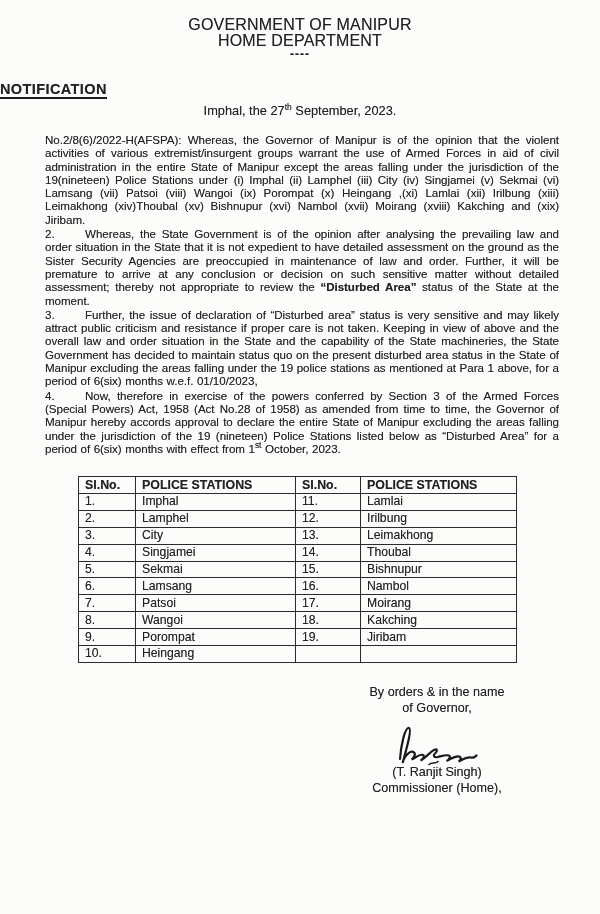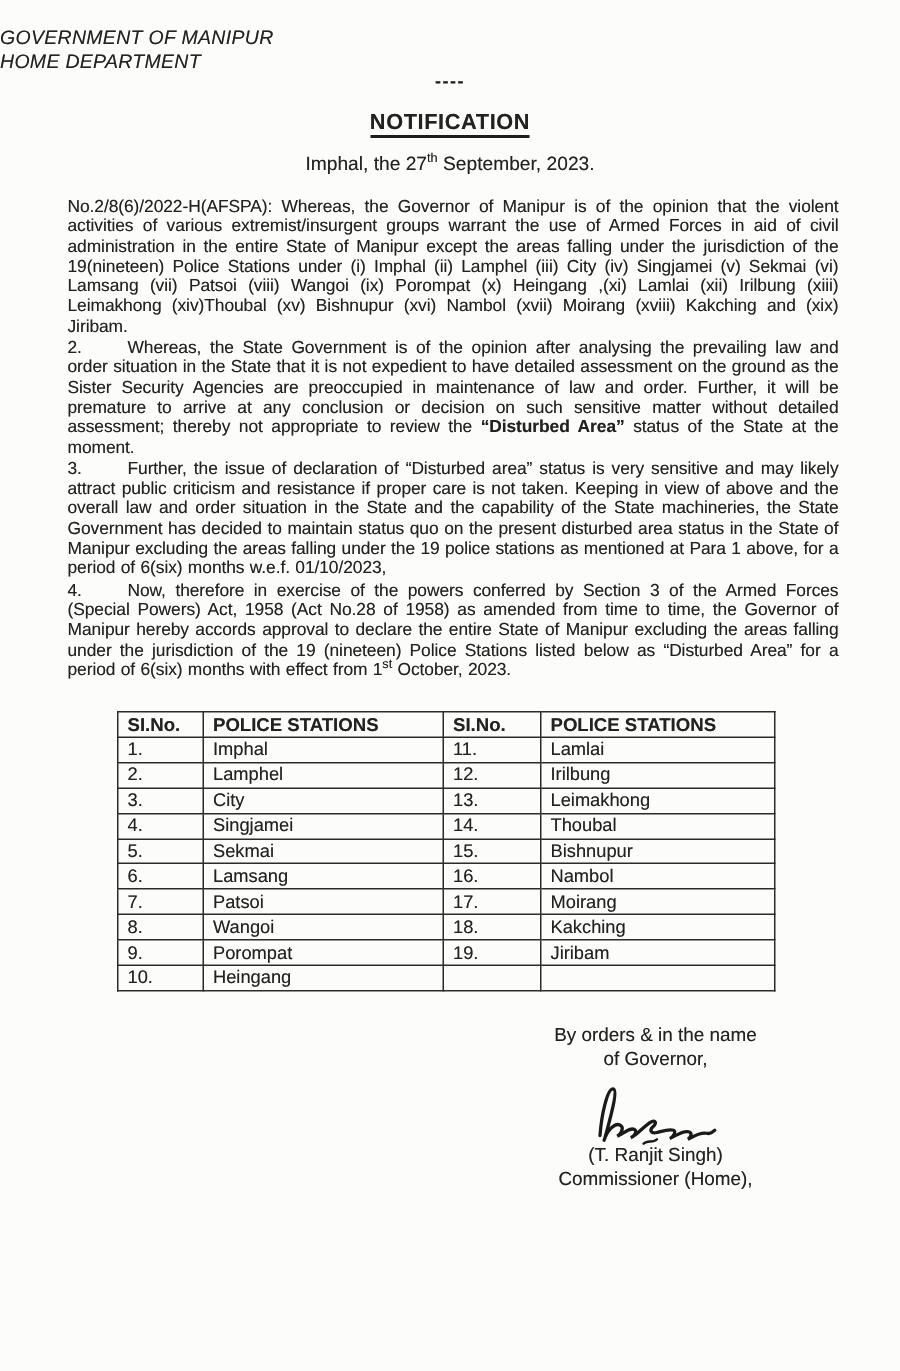--- a/index.html
+++ b/index.html
@@ -9,46 +9,46 @@
     height: 914px;
     margin: 0 auto;
     background: #fcfcfa;
     overflow: hidden;
     font-family: "Liberation Sans", "DejaVu Sans", sans-serif;
     color: #222;
     text-shadow: 0 0 0.4px rgba(20,20,20,0.45);
   }
   .doc-header {
     padding-top: 17px;
-    font-size: 13px;
+    text-align: center;
+    font-size: 16px;
     line-height: 15.5px;
     font-weight: 500;
     letter-spacing: 0.2px;
-    font-style: italic;
   }
   .separator-dashes {
     text-align: center;
     font-size: 12px;
     line-height: 13px;
     font-weight: bold;
     letter-spacing: 1px;
   }
-  .title-row { text-align: center; margin-top: 12px; }
+  .title-row { text-align: left; margin-top: 19px; }
   .doc-title {
     display: inline-block;
     font-weight: bold;
     font-size: 14.5px;
     letter-spacing: 0.4px;
     border-bottom: 2px solid #1d1d1d;
     padding-bottom: 0px;
   }
   .dateline {
     text-align: center;
     font-size: 12.8px;
-    margin-top: 9px;
+    margin-top: 4px;
     line-height: 15px;
   }
   sup { font-size: 8.5px; line-height: 0; vertical-align: super; }
   .body-text {
     margin: 1px 41px 0 45px;
     text-align: justify;
     font-size: 11.6px;
     line-height: 13.3px;
     letter-spacing: -0.05px;
     word-spacing: 0.4px;

